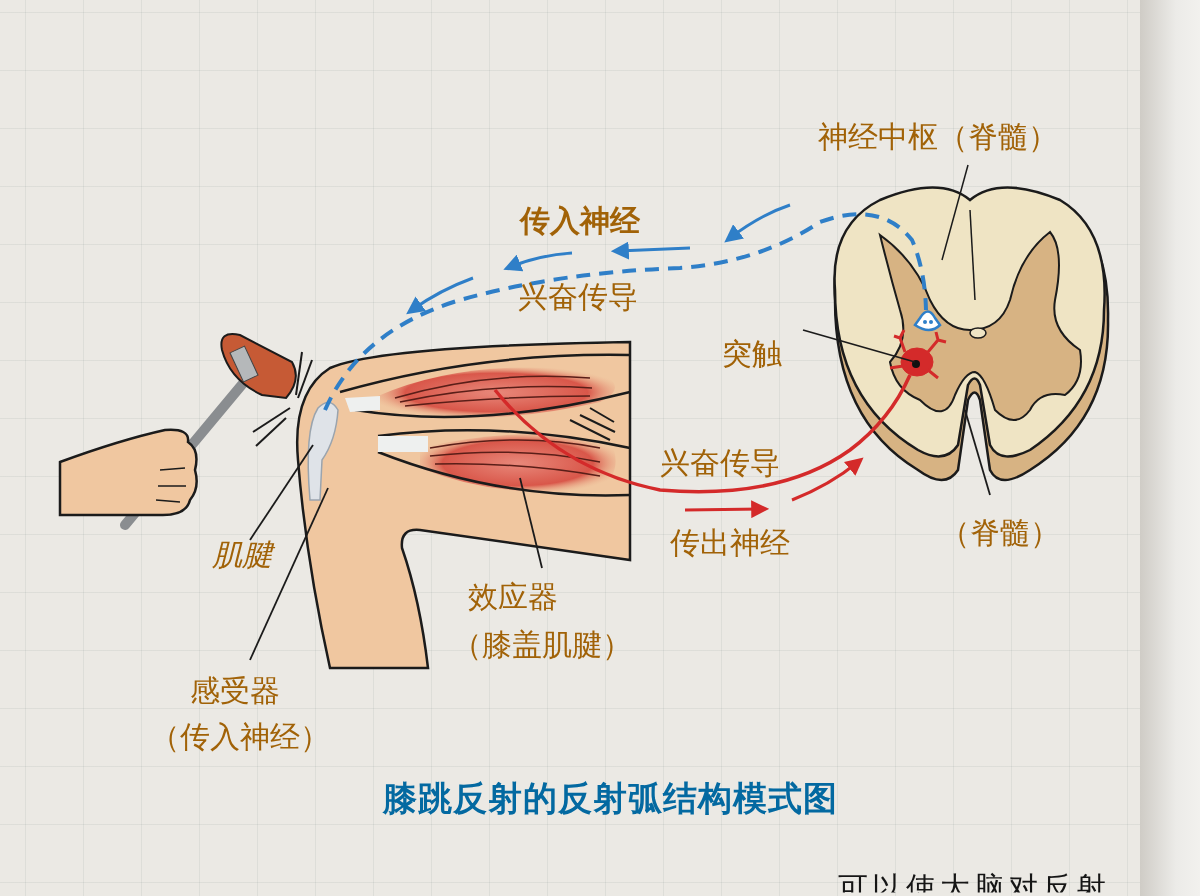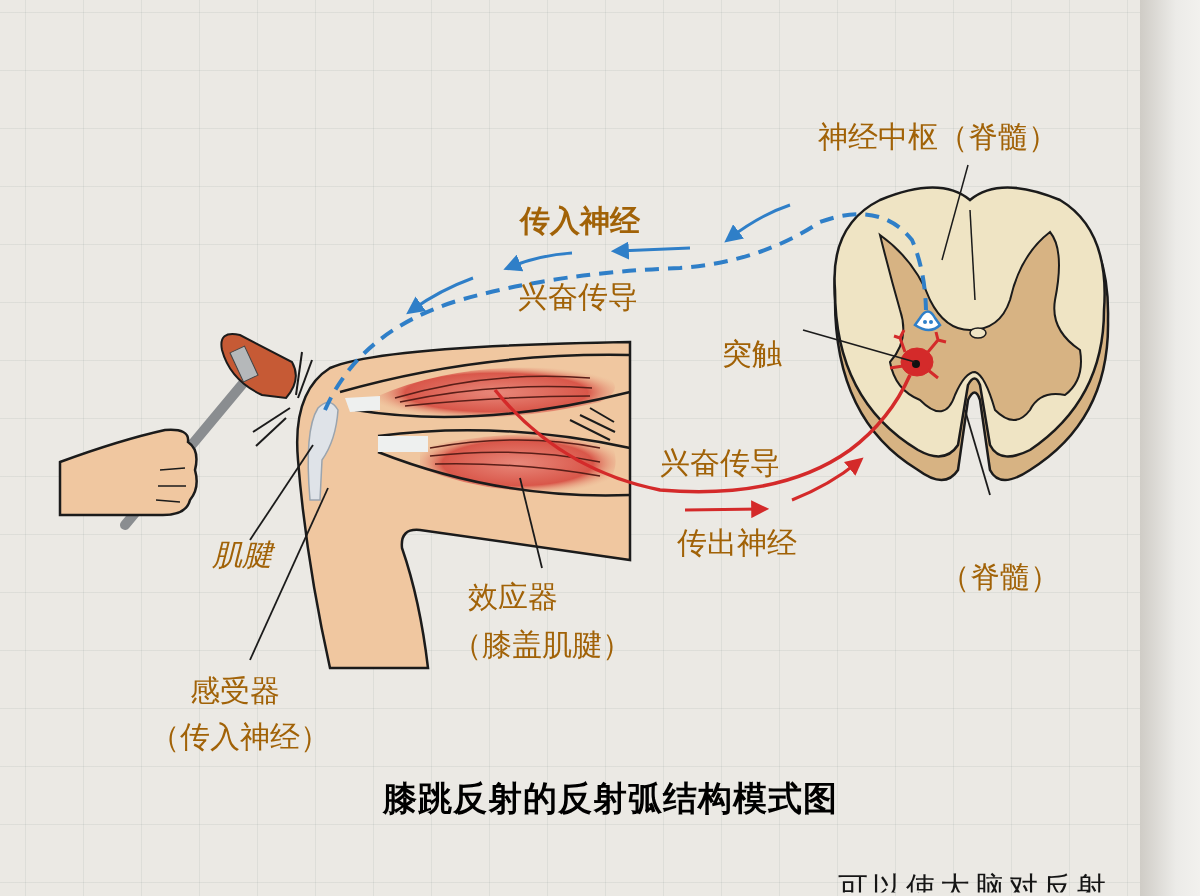--- a/index.html
+++ b/index.html
@@ -24,21 +24,21 @@
       linear-gradient(to bottom, rgba(150,160,160,0.16) 1px, transparent 1px);
     background-size:58px 58px;
     background-position:25px 12px;
   }
   svg.art { position:absolute; left:0; top:0; }
   .lbl {
     position:absolute; color:#a16207; white-space:nowrap;
     font-family:"DejaVu Sans", sans-serif; font-size:30px; line-height:1;
   }
   .caption {
-    position:absolute; left:383px; top:776px; font-size:34px; font-weight:bold; color:#000000;
+    position:absolute; left:383px; top:776px; font-size:34px; font-weight:bold; color:#0369a1;
     letter-spacing:1px;
   }
   .bottom-text {
     position:absolute; left:770px; top:868px; font-size:30px; color:#151515; letter-spacing:4px;
     clip-path: inset(0 0 40% 0);
   }
 </style>
 </head>
 <body>
 
@@ -156,22 +156,22 @@
     <line x1="250" y1="660" x2="328" y2="488"></line>
     <line x1="520" y1="478" x2="542" y2="568"></line>
   </g>
 </svg>
 
 <div class="lbl" style="left:818px;top:122px;">神经中枢（脊髓）</div>
 <div class="lbl" style="left:520px;top:206px;font-weight:bold;">传入神经</div>
 <div class="lbl" style="left:518px;top:282px;">兴奋传导</div>
 <div class="lbl" style="left:722px;top:315px;margin-top:24px;">突触</div>
 <div class="lbl" style="left:660px;top:448px;">兴奋传导</div>
-<div class="lbl" style="left:670px;top:528px;margin-left:7px;">传出神经</div>
-<div class="lbl" style="left:940px;top:518px;margin-top:44px;">（脊髓）</div>
+<div class="lbl" style="left:670px;top:528px;">传出神经</div>
+<div class="lbl" style="left:940px;top:518px;">（脊髓）</div>
 <div class="lbl" style="left:212px;top:540px;font-style:italic;">肌腱</div>
 <div class="lbl" style="left:468px;top:582px;">效应器</div>
 <div class="lbl" style="left:452px;top:630px;">（膝盖肌腱）</div>
 <div class="lbl" style="left:190px;top:676px;">感受器</div>
 <div class="lbl" style="left:150px;top:722px;">（传入神经）</div>
 
 <div class="caption">膝跳反射的反射弧结构模式图</div>
 <div class="bottom-text">……可以使大脑对反射</div>
 
 </body></html>

